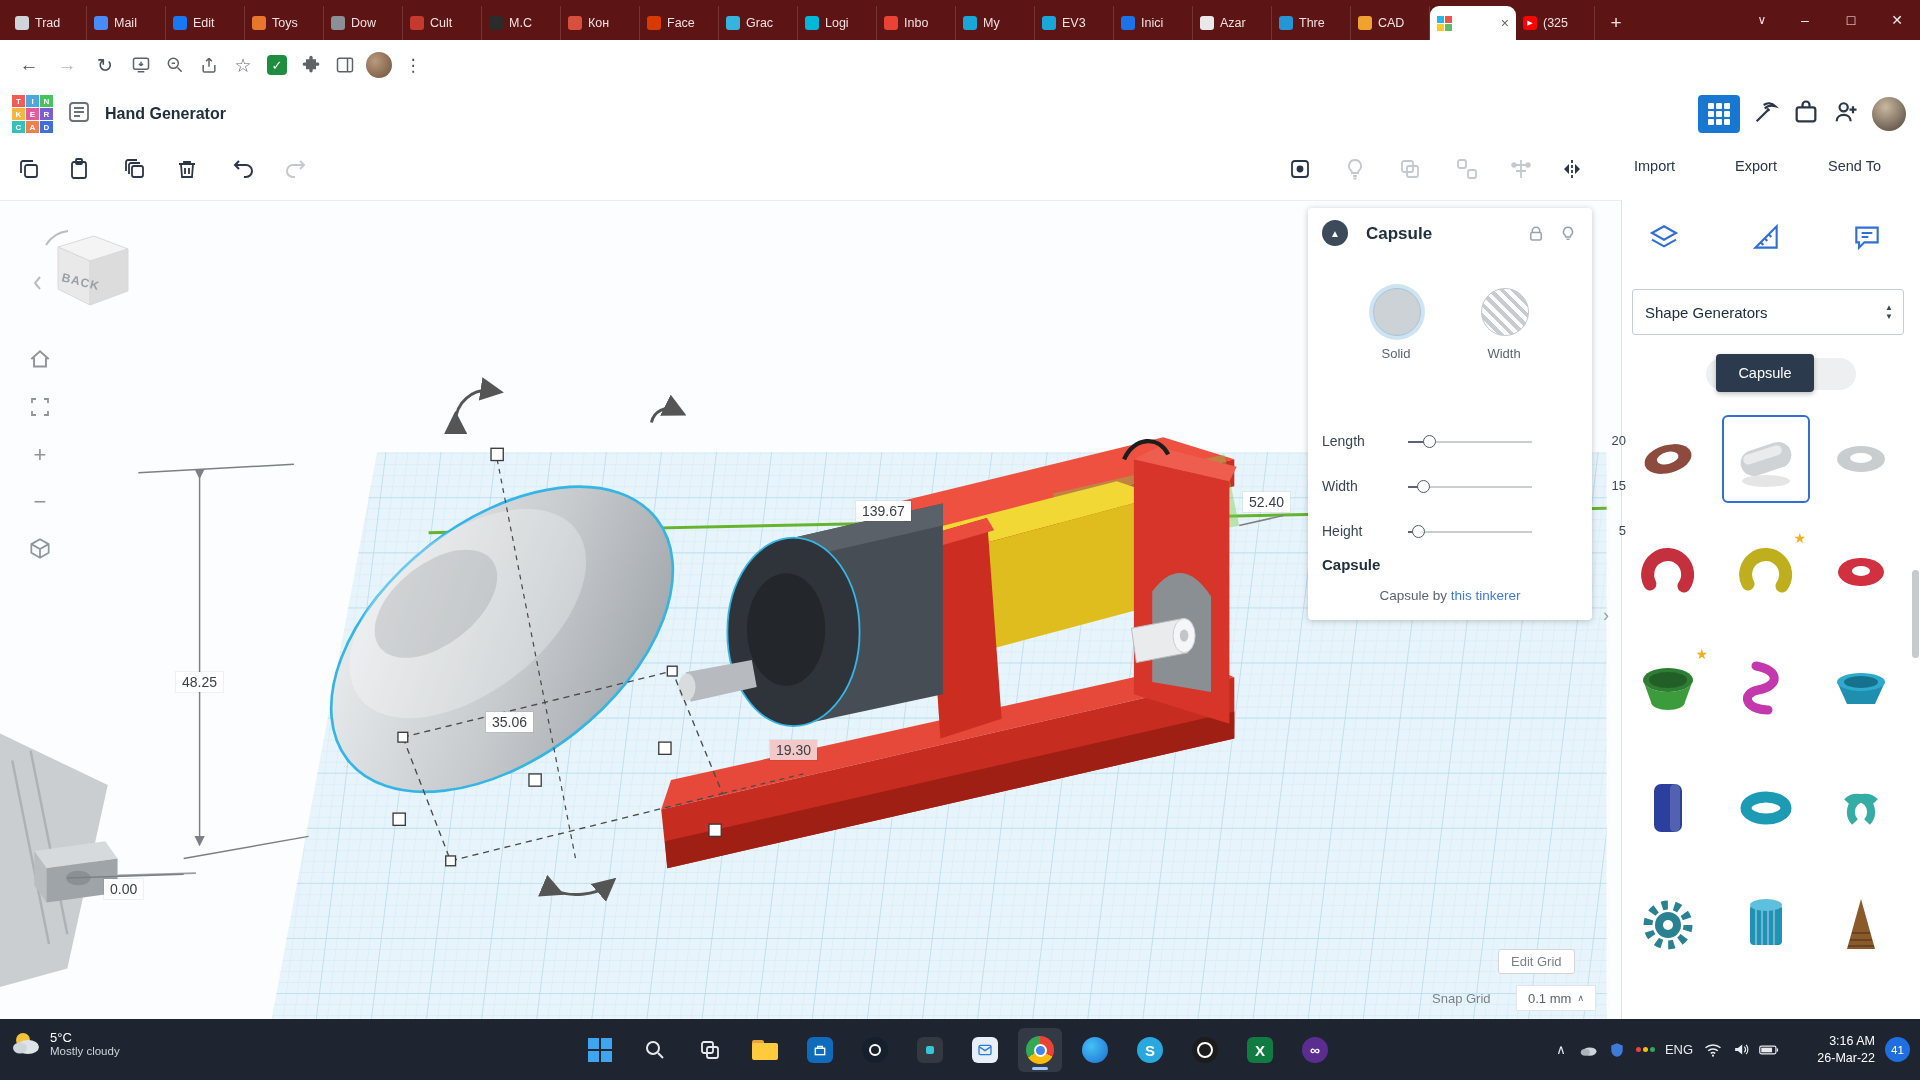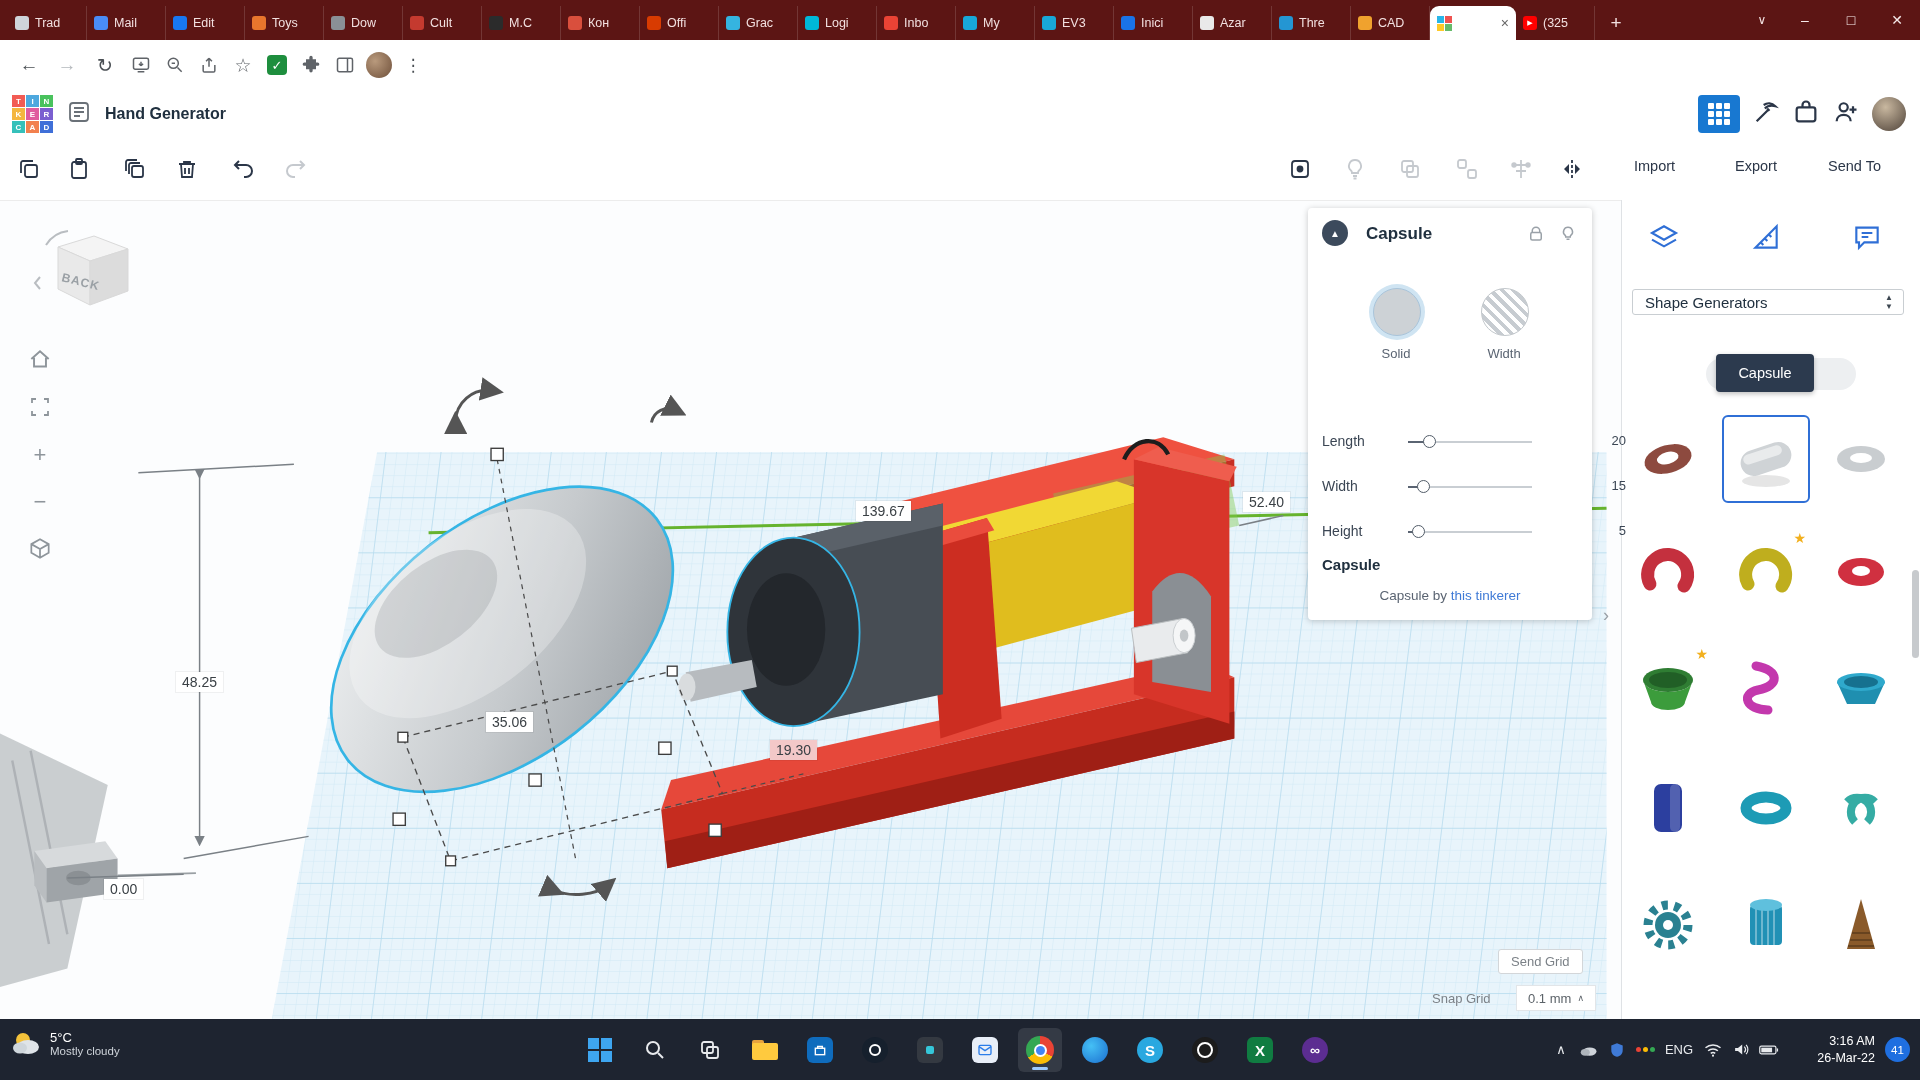--- a/index.html
+++ b/index.html
@@ -69,21 +69,21 @@
   .srow .track{position:absolute;left:100px;top:11px;width:124px;height:2px;background:#c9ced3}
   .srow .fillpart{position:absolute;left:0;top:0;height:2px;background:#5a6472}
   .srow .knob{position:absolute;top:-6px;width:13px;height:13px;border-radius:50%;background:#fff;border:1.5px solid #525c68;box-sizing:border-box}
   .srow .sv{position:absolute;right:18px;top:3px;font-size:13px;color:#3b4654}
   #insp-shape{position:absolute;left:14px;top:348px;font-size:15px;font-weight:bold;color:#20303f}
   #insp-created{position:absolute;left:0;top:380px;width:284px;text-align:center;font-size:13.5px;color:#5a6472}
   #insp-created .lnk{color:#3f7ad6}
   
   #sidebar{position:absolute;left:1621px;top:200px;width:299px;height:819px;background:#fff;border-left:1px solid #dfe2e5;z-index:5}
   .sb-top{position:absolute;top:14px;width:46px;height:46px;display:flex;align-items:center;justify-content:center}
-  #sb-dd{position:absolute;left:10px;top:89px;width:272px;height:26px;border:1px solid #c9ced2;border-radius:3px;
+  #sb-dd{position:absolute;left:10px;top:89px;width:272px;height:46px;border:1px solid #c9ced2;border-radius:3px;
     box-sizing:border-box;display:flex;align-items:center;background:#fff}
   #sb-dd .ddl{margin-left:12px;font-size:15px;color:#20303f;flex:1}
   #sb-dd .caret{margin-right:10px;display:flex;flex-direction:column;gap:1px;color:#3c4650;font-size:8px;line-height:8px}
   #featpill{position:absolute;left:84px;top:158px;width:150px;height:32px;background:#edeff1;border-radius:16px}
   #tooltip{position:absolute;left:94px;top:154px;width:98px;height:38px;background:#2c3a4e;border-radius:4px;color:#fff;
     font-size:14.5px;display:flex;align-items:center;justify-content:center;z-index:3;box-shadow:0 2px 5px rgba(0,0,0,.25)}
   #featstar{position:absolute;left:162px;top:216px;color:#c9ced2;font-size:17px}
   .cell{position:absolute;width:88px;height:88px;display:flex;align-items:center;justify-content:center}
   .cell.sel{border:2px solid #2f6fd6;border-radius:6px;background:#fff;box-sizing:border-box}
   .cellstar{position:absolute;font-size:14px;color:#f2b01e}
@@ -136,21 +136,21 @@
   <div class="tab">
       <span class="fav" style="background: rgb(43, 43, 43);"></span>
       <span class="lbl">M.C</span>
     </div>
   <div class="tab">
       <span class="fav" style="background: rgb(217, 79, 61);"></span>
       <span class="lbl">Кон</span>
     </div>
   <div class="tab">
       <span class="fav" style="background: rgb(216, 59, 1);"></span>
-      <span class="lbl">Offi</span>
+      <span class="lbl">Face</span>
     </div>
   <div class="tab">
       <span class="fav" style="background: rgb(53, 180, 224);"></span>
       <span class="lbl">Grac</span>
     </div>
   <div class="tab">
       <span class="fav" style="background: rgb(0, 184, 217);"></span>
       <span class="lbl">Logi</span>
     </div>
   <div class="tab">
@@ -510,21 +510,21 @@
       </svg>
     </div>
 
   <div class="dim" style="left:856px;top:300px">139.67</div>
   <div class="dim" style="left:1243px;top:291px">52.40</div>
   <div class="dim" style="left:486px;top:511px">35.06</div>
   <div class="dim warn" style="left:770px;top:539px">19.30</div>
   <div class="dim" style="left:176px;top:471px">48.25</div>
   <div class="dim" style="left:104px;top:678px">0.00</div>
 
-  <div id="editgrid">Send Grid</div>
+  <div id="editgrid">Edit Grid</div>
   <div id="snaplbl">Snap Grid</div>
   <div id="snapval">
       <span>0.1 mm</span>
       <span style="font-size:9px">∧</span>
     </div>
   <div id="collapser">›</div>
 </div>
 
 <div id="inspector">
   <div id="insp-collapse">▲</div>

